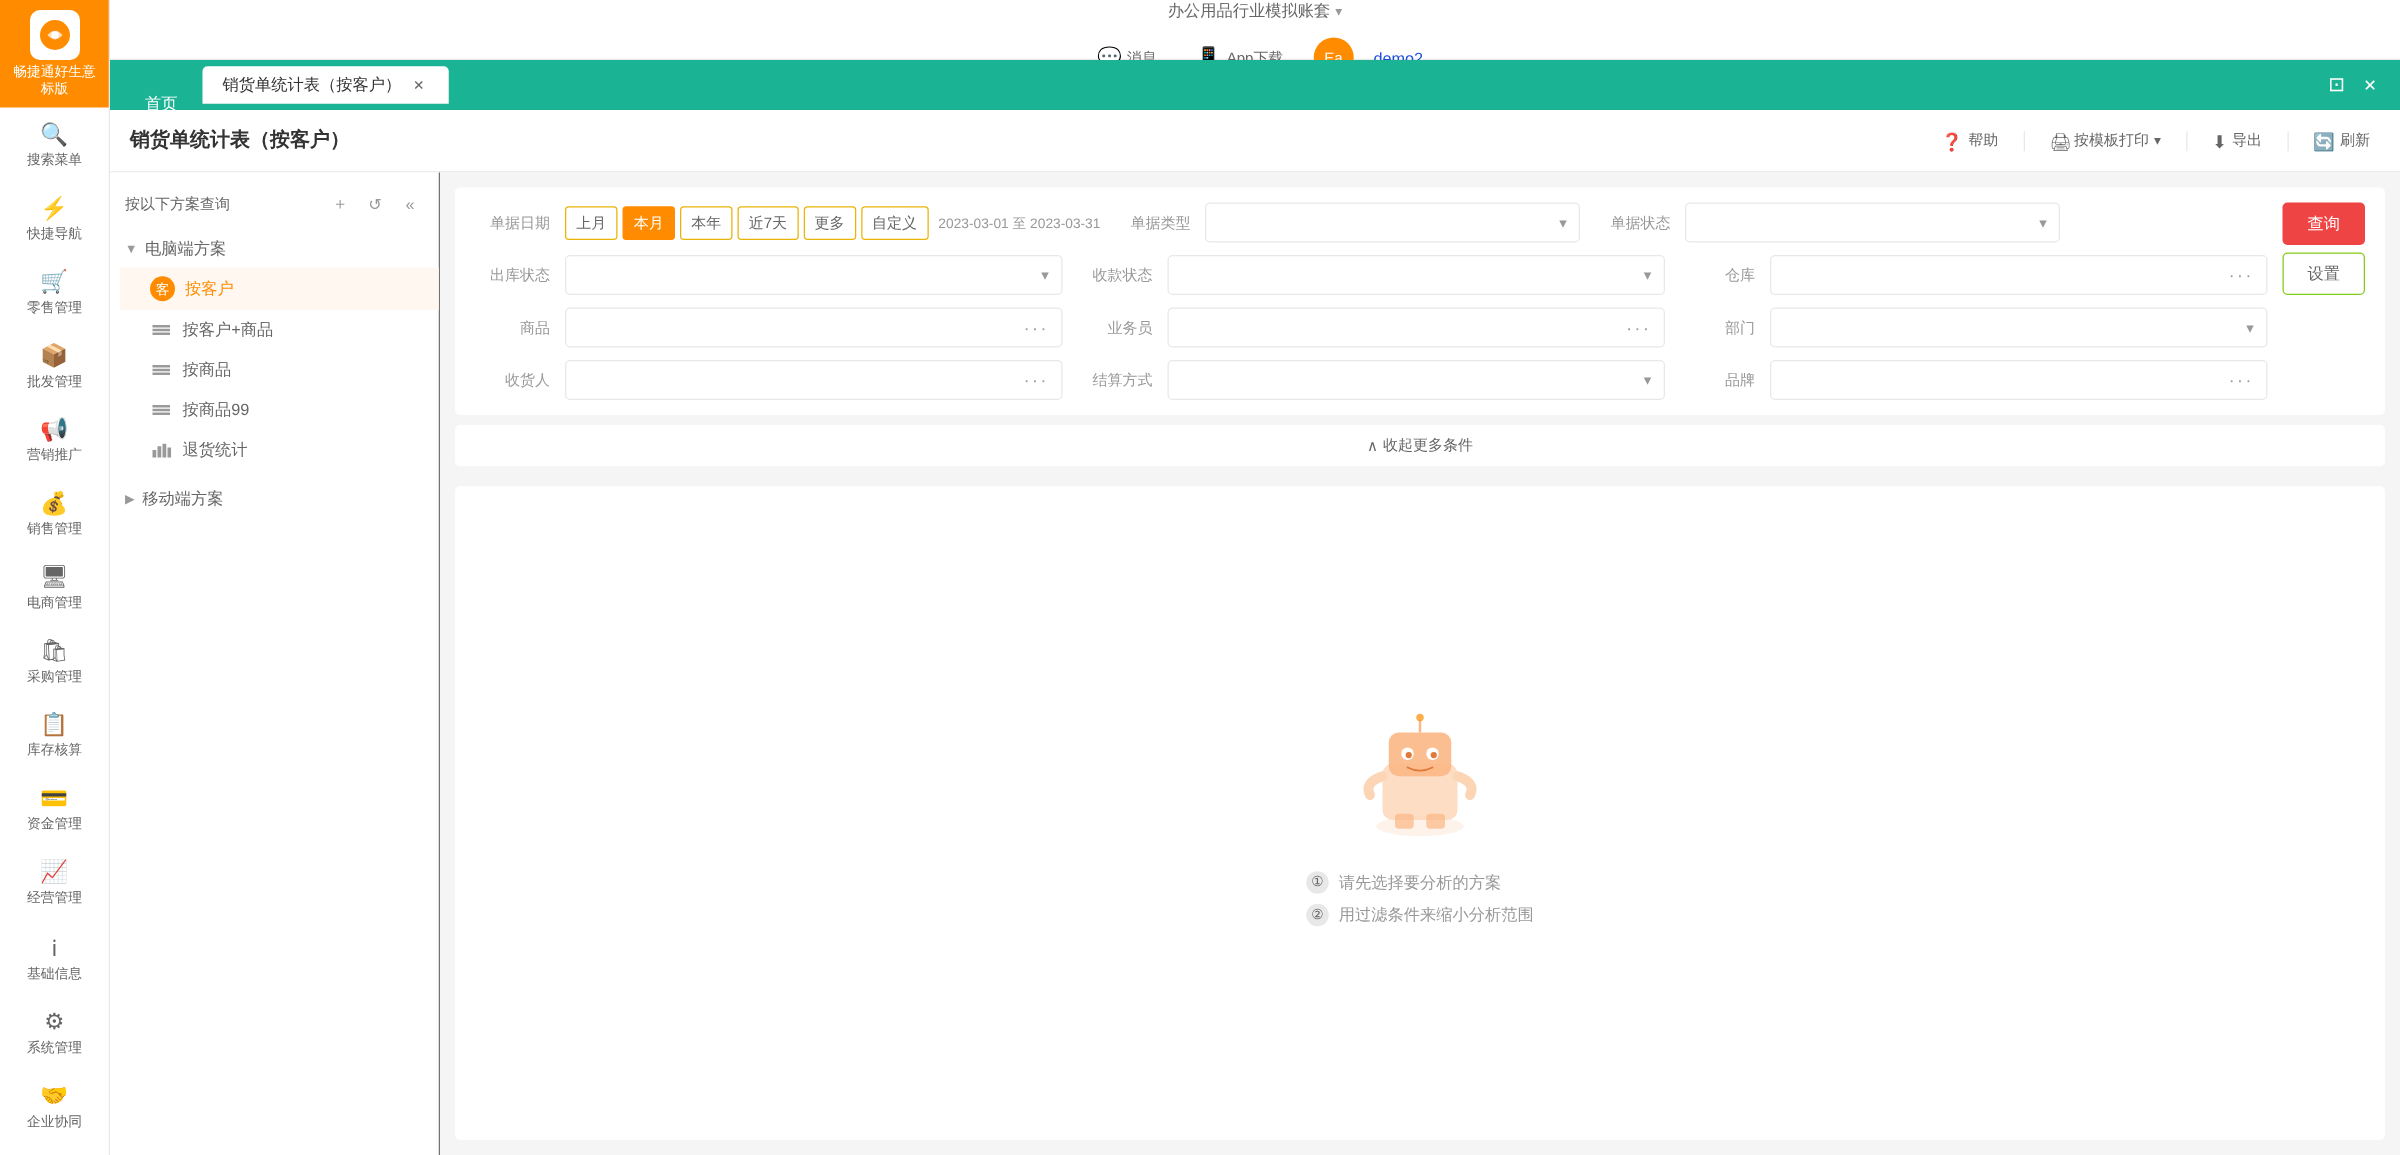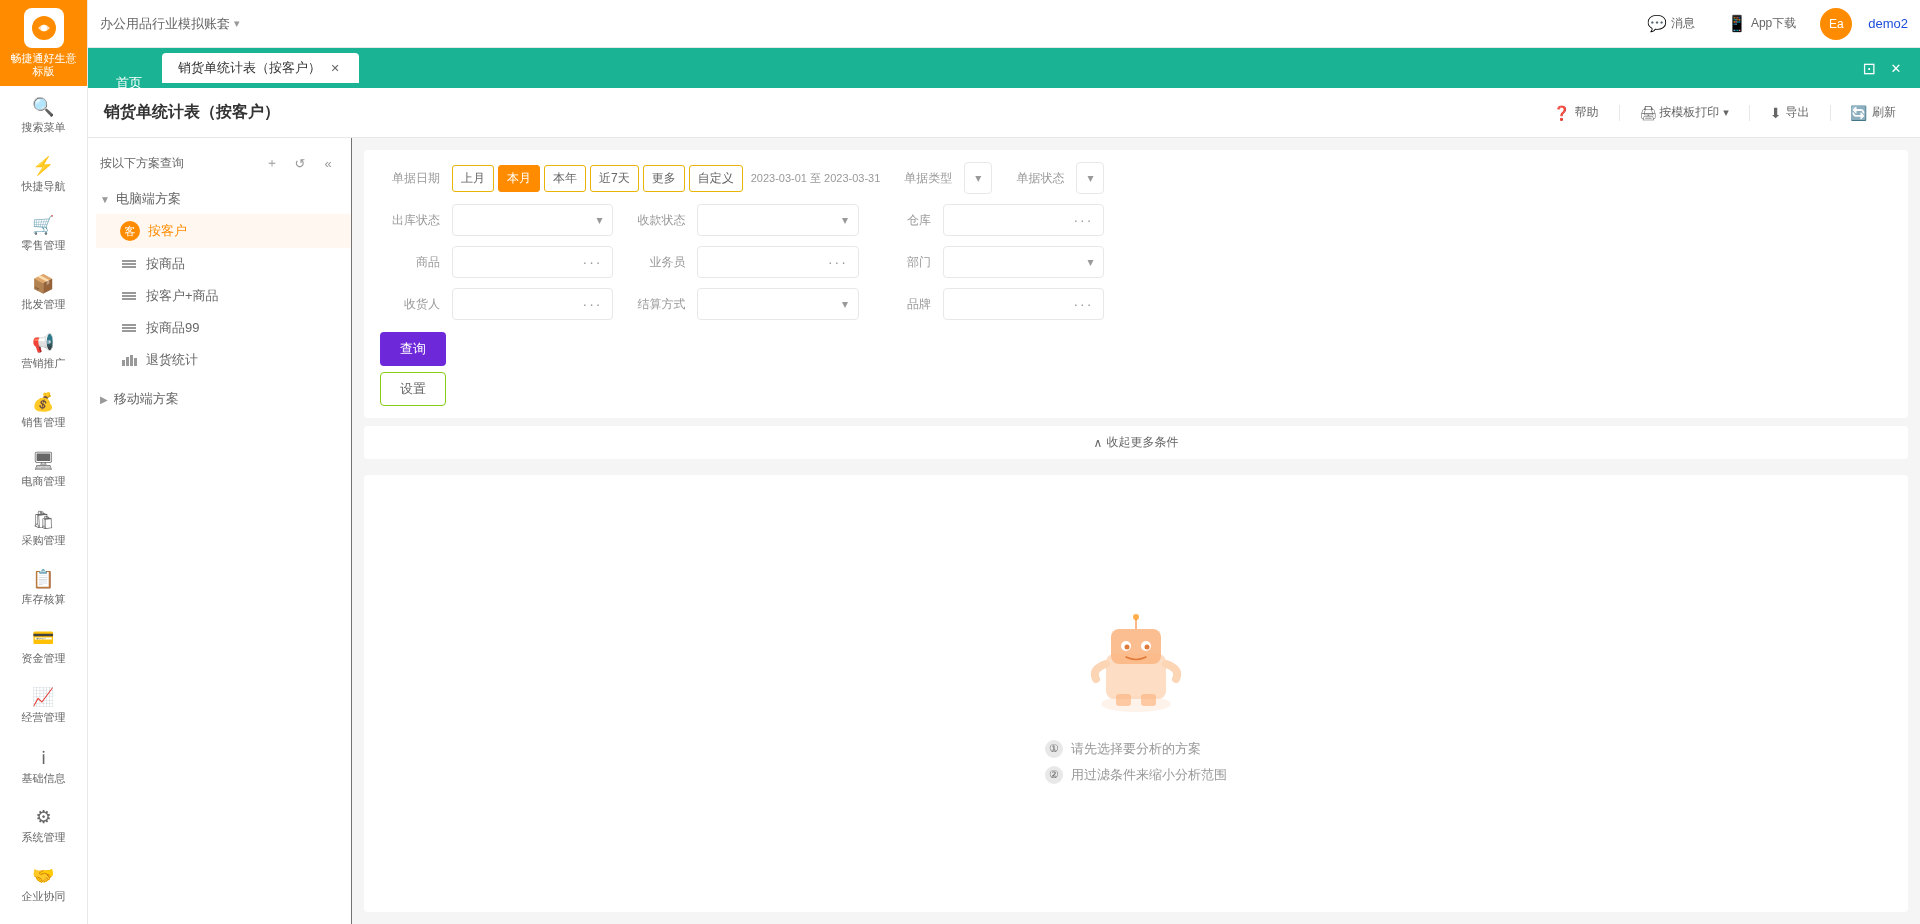--- a/index.html
+++ b/index.html
@@ -14,21 +14,21 @@
 
     .sidebar-menu { width: 100%; flex: 1; overflow-y: auto; }
     .sidebar-item { width: 100%; padding: 10px 4px; display: flex; flex-direction: column; align-items: center; cursor: pointer; border-bottom: none; color: #666; font-size: 12px; }
     .sidebar-item .s-icon { font-size: 18px; margin-bottom: 2px; }
     .sidebar-item .s-label { font-size: 11px; text-align: center; }
 
     
     .main-wrapper { flex: 1; display: flex; flex-direction: column; overflow: hidden; }
 
     
-    .top-nav { height: 48px; background: #fff; border-bottom: 1px solid #e8e8e8; display: flex; align-items: center; padding: 0 12px; gap: 12px; justify-content: space-between; }
+    .top-nav { height: 48px; background: #fff; border-bottom: 1px solid #e8e8e8; display: flex; align-items: center; padding: 0 12px; gap: 12px; justify-content: space-between; flex-direction: column; }
     .top-nav-left { display: flex; align-items: center; gap: 8px; flex: 1; }
     .app-title { font-size: 13px; color: #666; display: flex; align-items: center; gap: 4px; }
     .app-title .chevron { color: #999; font-size: 11px; }
     .top-nav-right { display: flex; align-items: center; gap: 16px; }
     .nav-btn { display: flex; align-items: center; gap: 4px; color: #666; cursor: pointer; font-size: 12px; padding: 4px 8px; border-radius: 4px; }
     .nav-btn .icon { font-size: 16px; }
     .user-avatar { width: 32px; height: 32px; border-radius: 50%; background: #ff8c00; display: flex; align-items: center; justify-content: center; color: #fff; font-size: 12px; cursor: pointer; overflow: hidden; }
 
     
     .tab-bar { height: 40px; background: #1ab394; display: flex; align-items: center; padding: 0 12px; gap: 0; }
@@ -84,31 +84,31 @@
     .date-filter { display: flex; align-items: center; gap: 4px; }
     .date-btn { padding: 4px 8px; border: 1px solid #eab308; border-radius: 3px; font-size: 12px; cursor: pointer; color: #666; background: #fff; }
     .date-btn.active { background: #ff8c00; color: #fff; border-color: #ff8c00; }
     .date-range { font-size: 11px; color: #999; margin-left: 4px; }
 
     
     .collapse-bar { background: #fff; border-radius: 4px; padding: 8px 16px; display: flex; align-items: center; justify-content: center; cursor: pointer; color: #666; font-size: 12px; gap: 4px; }
 
     
     .query-btns { display: flex; flex-direction: column; gap: 6px; flex-shrink: 0; }
-    .btn-query { background: #6d28d9; color: #fff; border: none; border-radius: 4px; padding: 8px 20px; font-size: 13px; cursor: pointer; white-space: nowrap; }
+    .btn-query { background: #ef4444; color: #fff; border: none; border-radius: 4px; padding: 8px 20px; font-size: 13px; cursor: pointer; white-space: nowrap; }
     .btn-settings { background: #fff; color: #666; border: 1px solid #84cc16; border-radius: 4px; padding: 7px 16px; font-size: 13px; cursor: pointer; white-space: nowrap; }
 
     
     .empty-state { flex: 1; display: flex; flex-direction: column; align-items: center; justify-content: center; background: #fff; border-radius: 4px; margin-top: 8px; padding: 40px; }
     .empty-illustration { width: 120px; height: 120px; margin-bottom: 16px; }
     .empty-tips { display: flex; flex-direction: column; gap: 8px; }
     .empty-tip { display: flex; align-items: center; gap: 8px; font-size: 13px; color: #999; }
     .tip-num { width: 18px; height: 18px; border-radius: 50%; background: #e8e8e8; display: flex; align-items: center; justify-content: center; font-size: 11px; color: #666; flex-shrink: 0; }
 
-    .filter-section { display: flex; gap: 12px; align-items: flex-start; flex-direction: column; }
+    .filter-section { display: flex; gap: 12px; align-items: flex-start; }
     .filter-body { flex: 1; }
   </style>
 </head>
 <body>
 
 <div class="sidebar">
   <div class="logo-area">
     <div class="logo-icon">
       <svg viewBox="0 0 28 28" fill="none">
         <circle cx="14" cy="14" r="12" fill="#ff8c00"></circle>
@@ -277,32 +277,32 @@
             </div>
 
             <div class="tree-child">
               <div class="child-type">
                 <svg width="16" height="16" viewBox="0 0 16 16">
                     <rect x="1" y="4" width="14" height="2" fill="#999"></rect>
                     <rect x="1" y="7" width="14" height="2" fill="#999"></rect>
                     <rect x="1" y="10" width="14" height="2" fill="#999"></rect>
                   </svg>
               </div>
-              <span>按商品</span>
+              <span>按客户+商品</span>
             </div>
 
             <div class="tree-child">
               <div class="child-type">
                 <svg width="16" height="16" viewBox="0 0 16 16">
                     <rect x="1" y="4" width="14" height="2" fill="#999"></rect>
                     <rect x="1" y="7" width="14" height="2" fill="#999"></rect>
                     <rect x="1" y="10" width="14" height="2" fill="#999"></rect>
                   </svg>
               </div>
-              <span>按客户+商品</span>
+              <span>按商品</span>
             </div>
 
             <div class="tree-child">
               <div class="child-type">
                 <svg width="16" height="16" viewBox="0 0 16 16">
                     <rect x="1" y="4" width="14" height="2" fill="#999"></rect>
                     <rect x="1" y="7" width="14" height="2" fill="#999"></rect>
                     <rect x="1" y="10" width="14" height="2" fill="#999"></rect>
                   </svg>
               </div>

